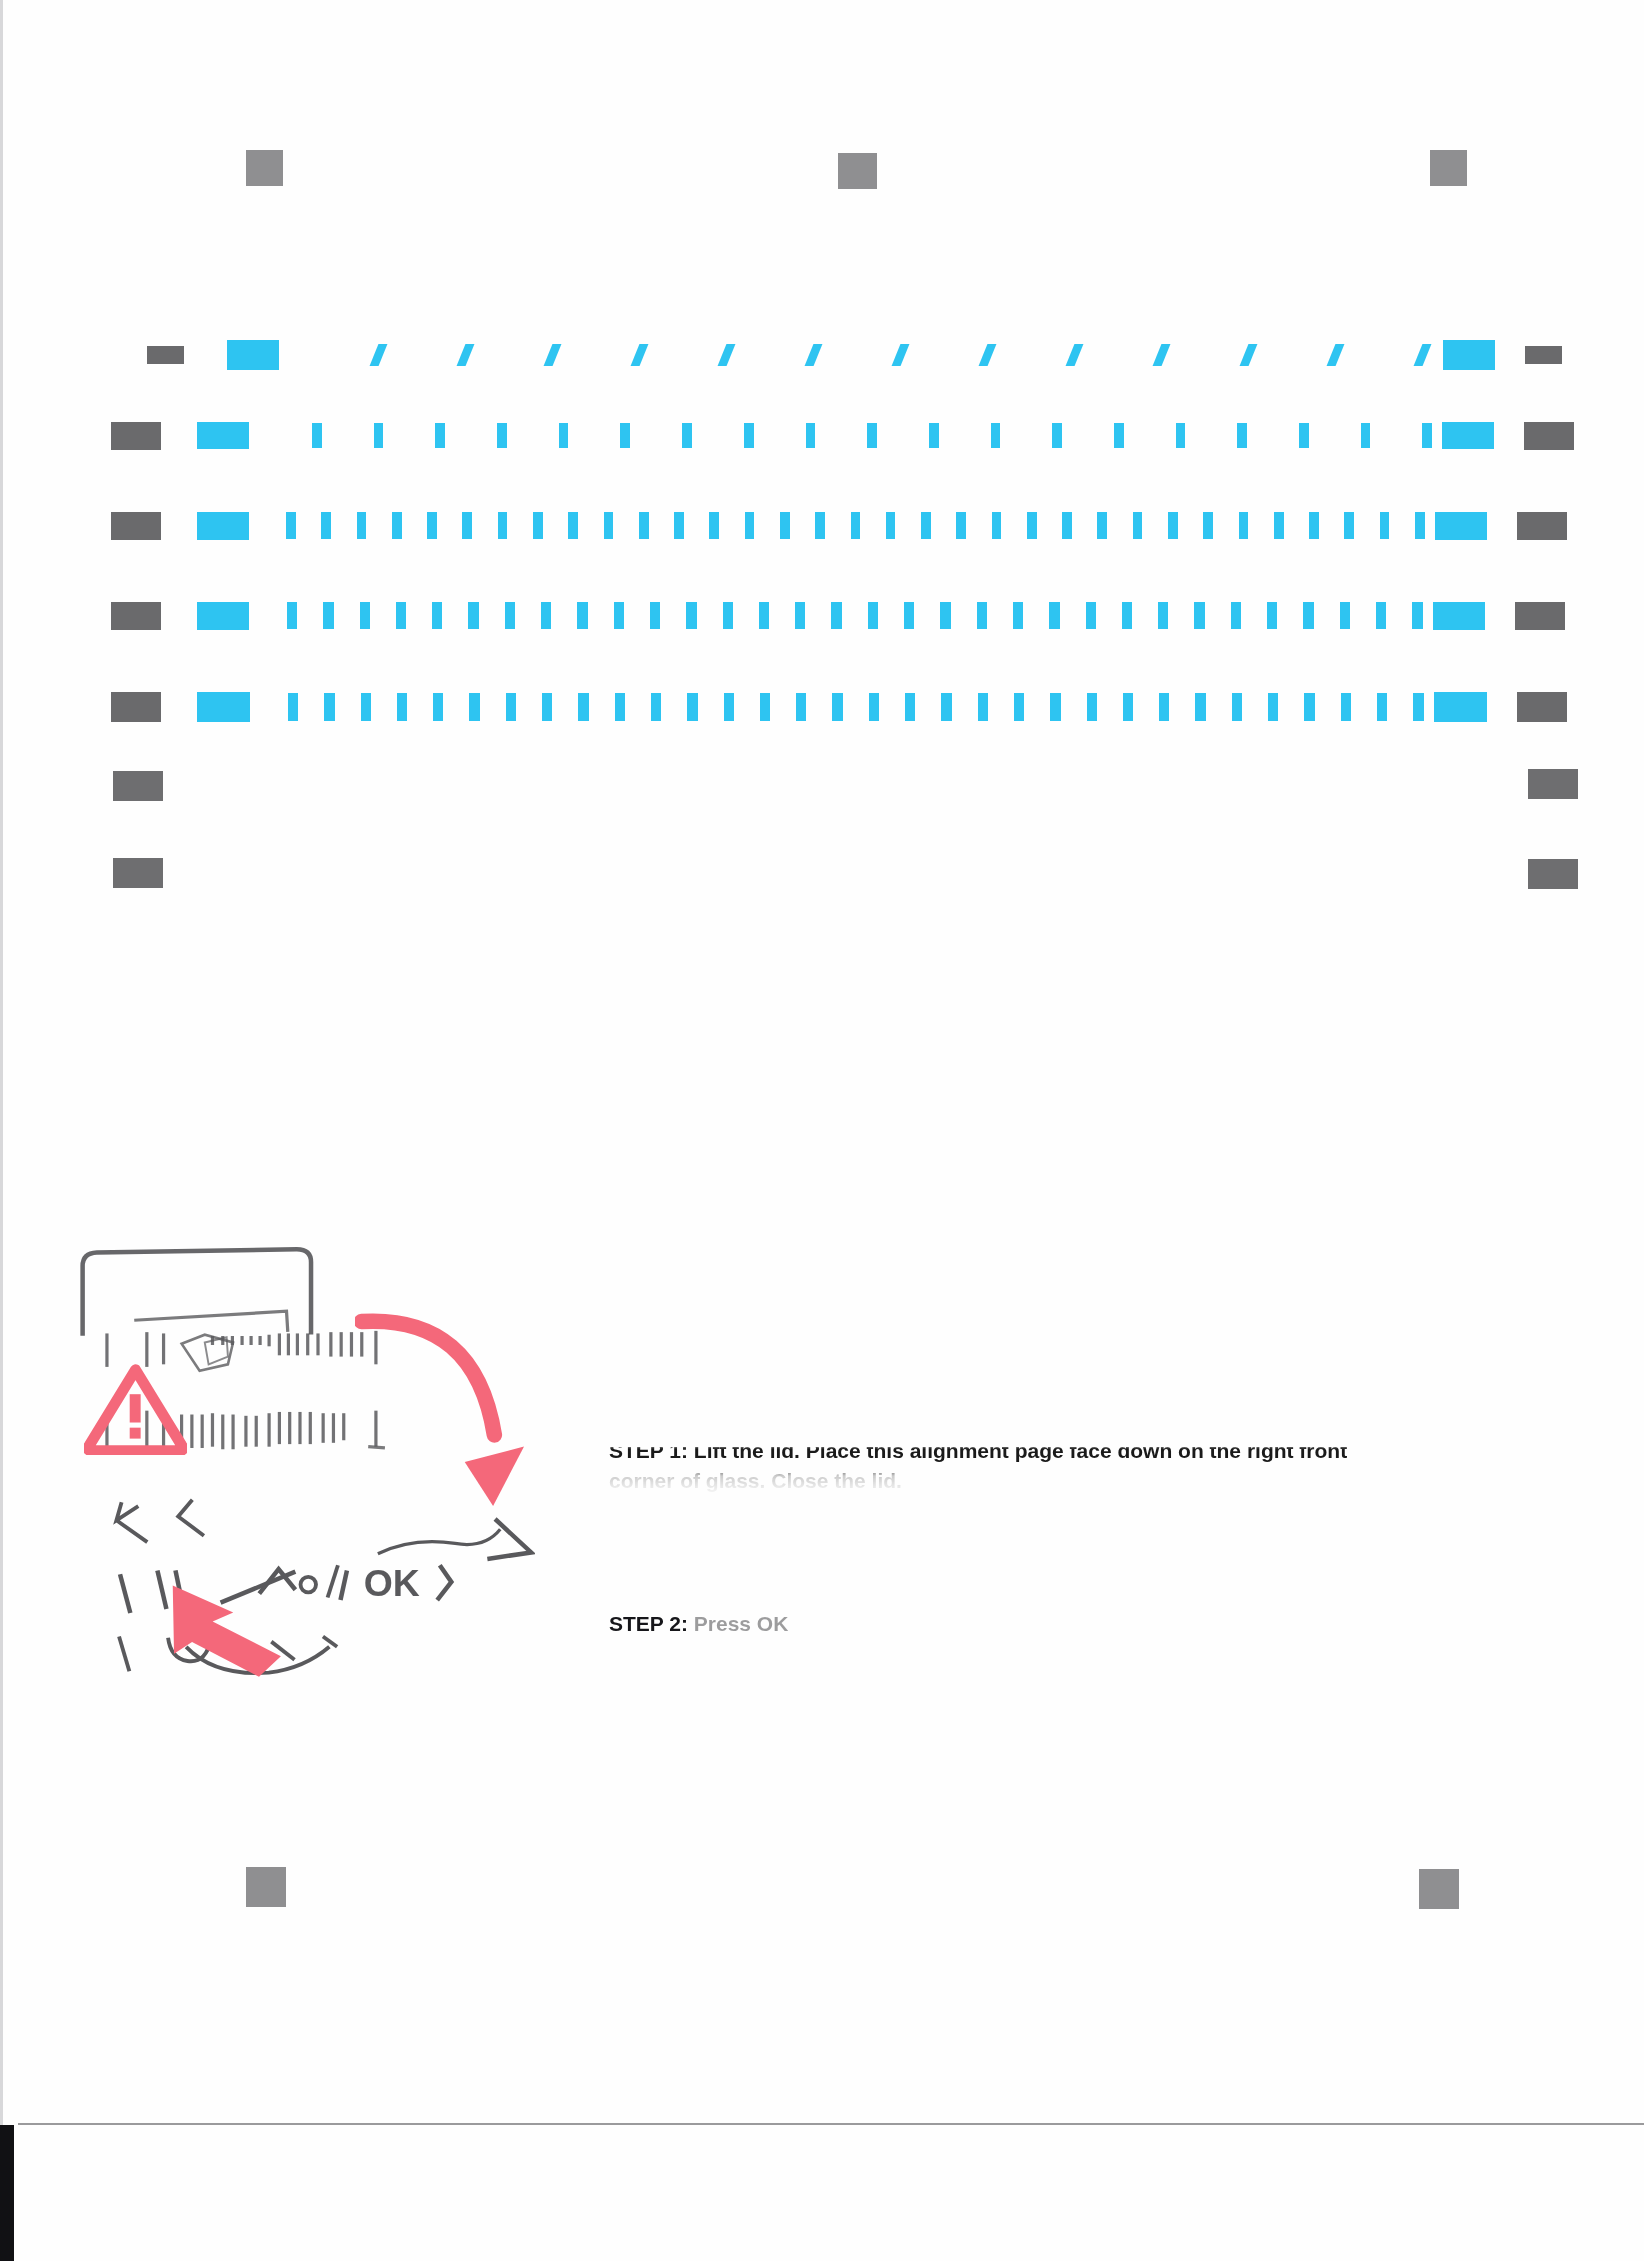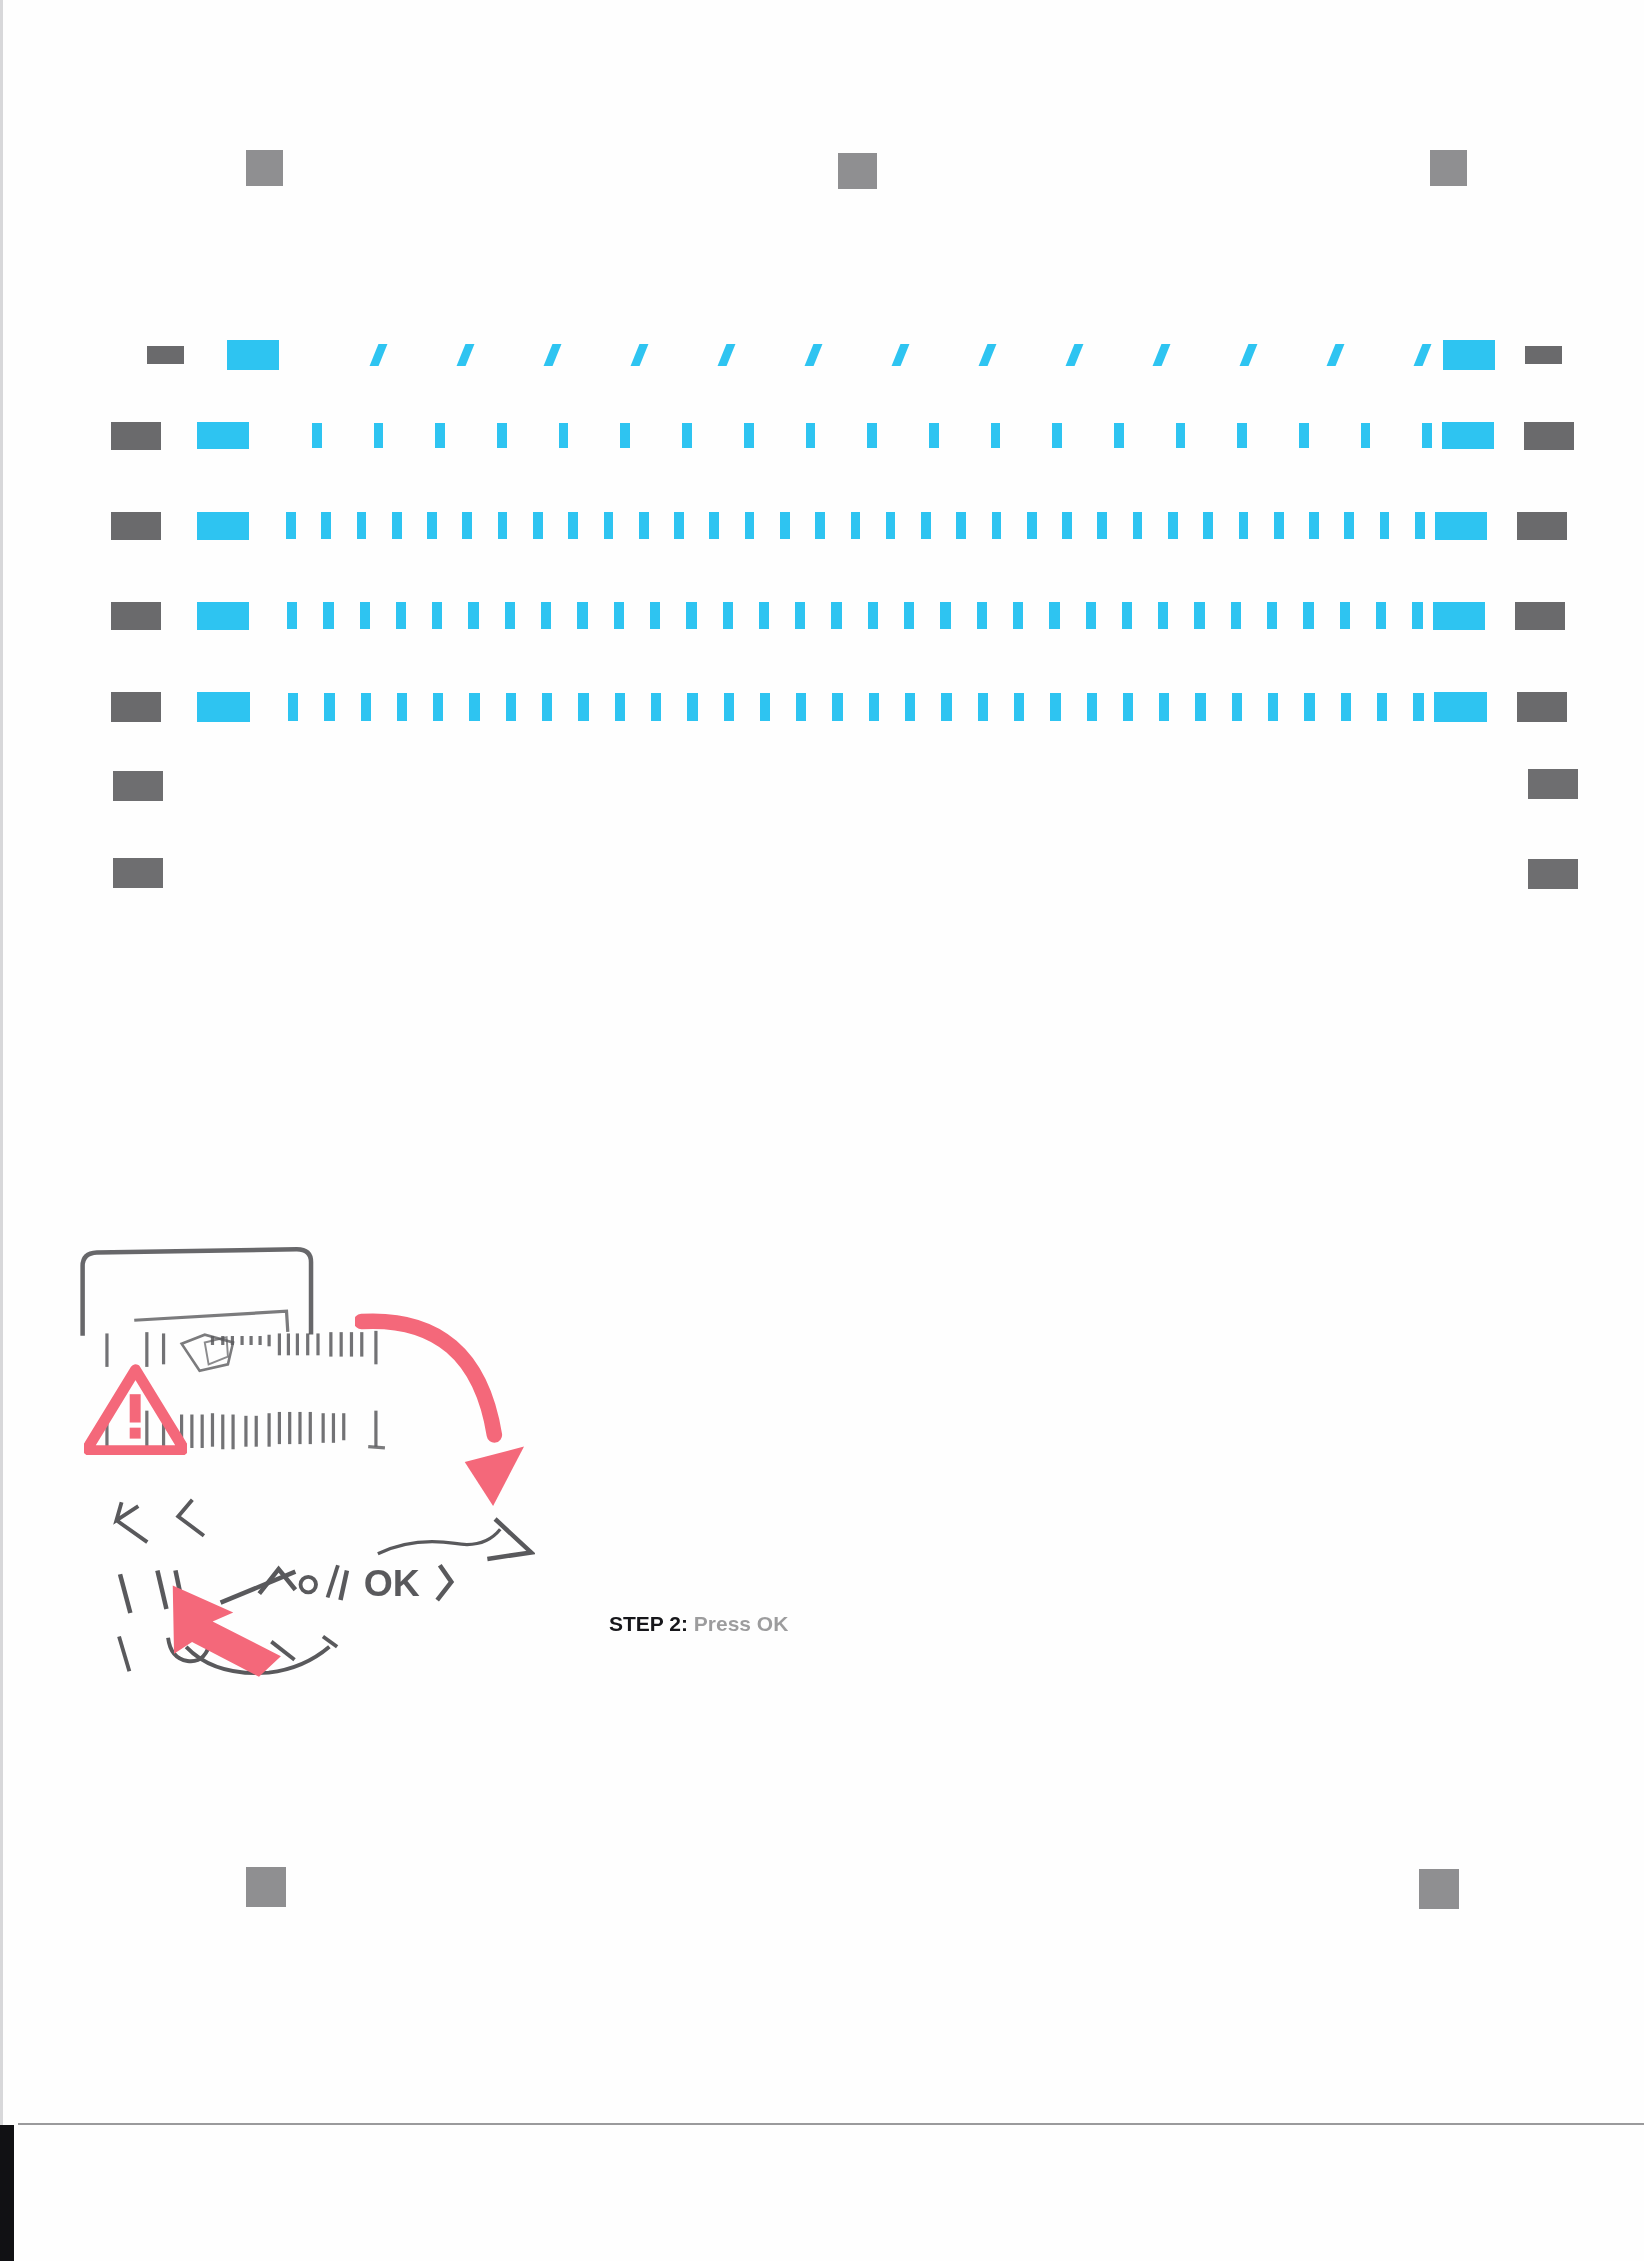--- a/index.html
+++ b/index.html
@@ -473,20 +473,23 @@
       <path d="M10 38 Q186 28 216 214" fill="none" stroke="#f4687a" stroke-width="24" stroke-linecap="round"></path>
       <path d="M170 256 L262 232 L214 324 Z" fill="#f4687a"></path>
     </svg>
 
     <svg class="arrowsvg" style="left:90px;top:335px;" width="187" height="103" viewBox="0 0 290 160">
       <path d="M18 10 L112 52 L80 66 L186 120 L152 152 L48 98 L20 116 Z" fill="#f4687a"></path>
     </svg>
   </div>
 
   <div class="txtblk">
+    <div class="stepwrap">
+      <p class="step1">STEP 1: Lift the lid. Place this alignment page face down on the right front corner of glass. Close the lid.</p>
+    </div>
     <p class="step2"><span class="lbl">STEP 2:</span><span class="rest"> Press OK</span></p>
   </div>
 
   <div class="reg" style="left:246px;top:1867px;width:40px;height:40px;"></div>
   <div class="reg" style="left:1419px;top:1869px;width:40px;height:40px;"></div>
 
   <div class="scanbar2"></div>
   <div class="scanline"></div>
   <div class="scanbar"></div>
 </div>

